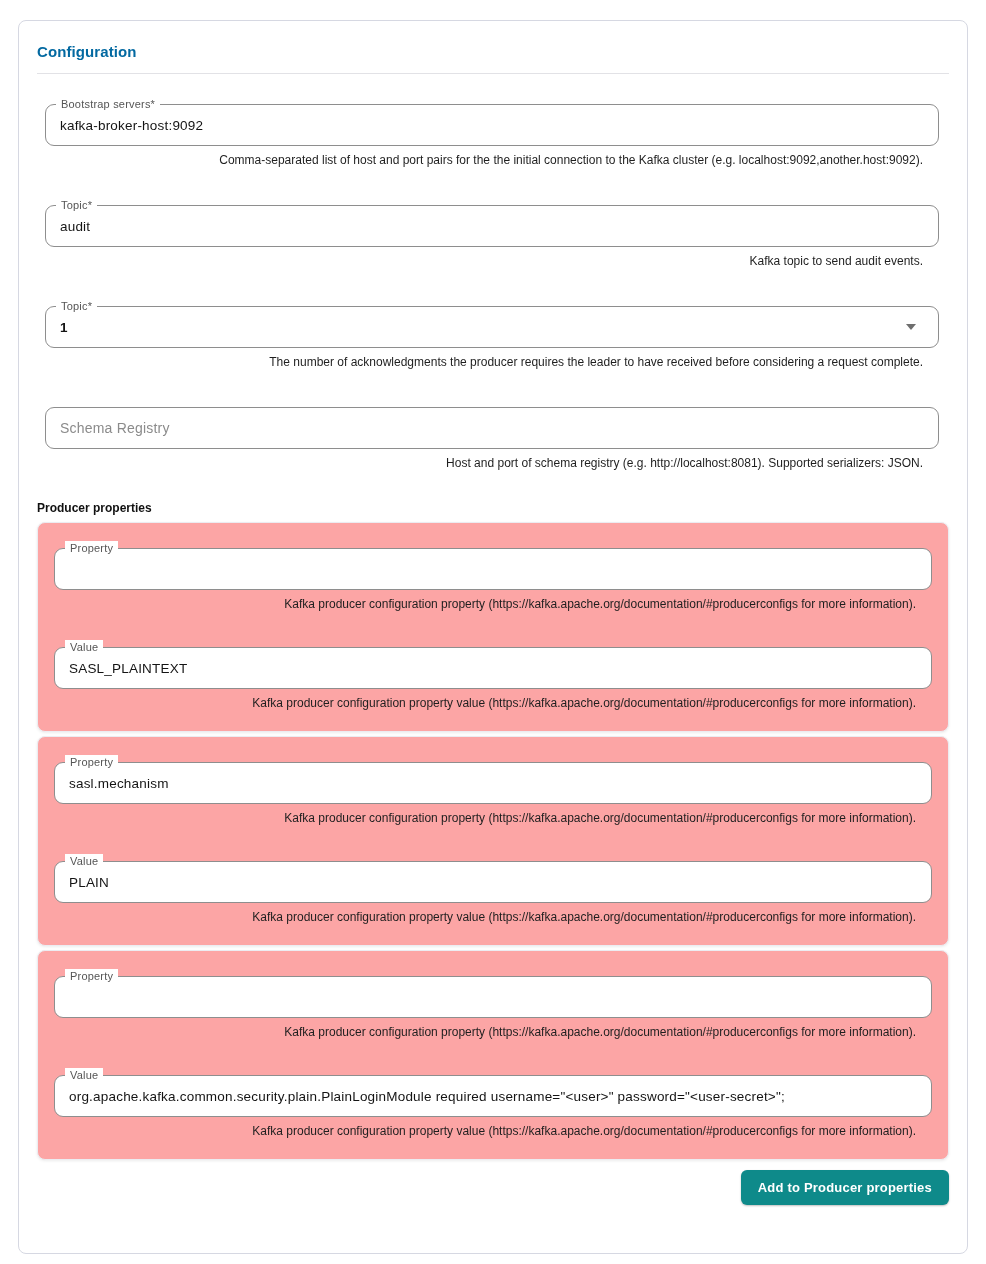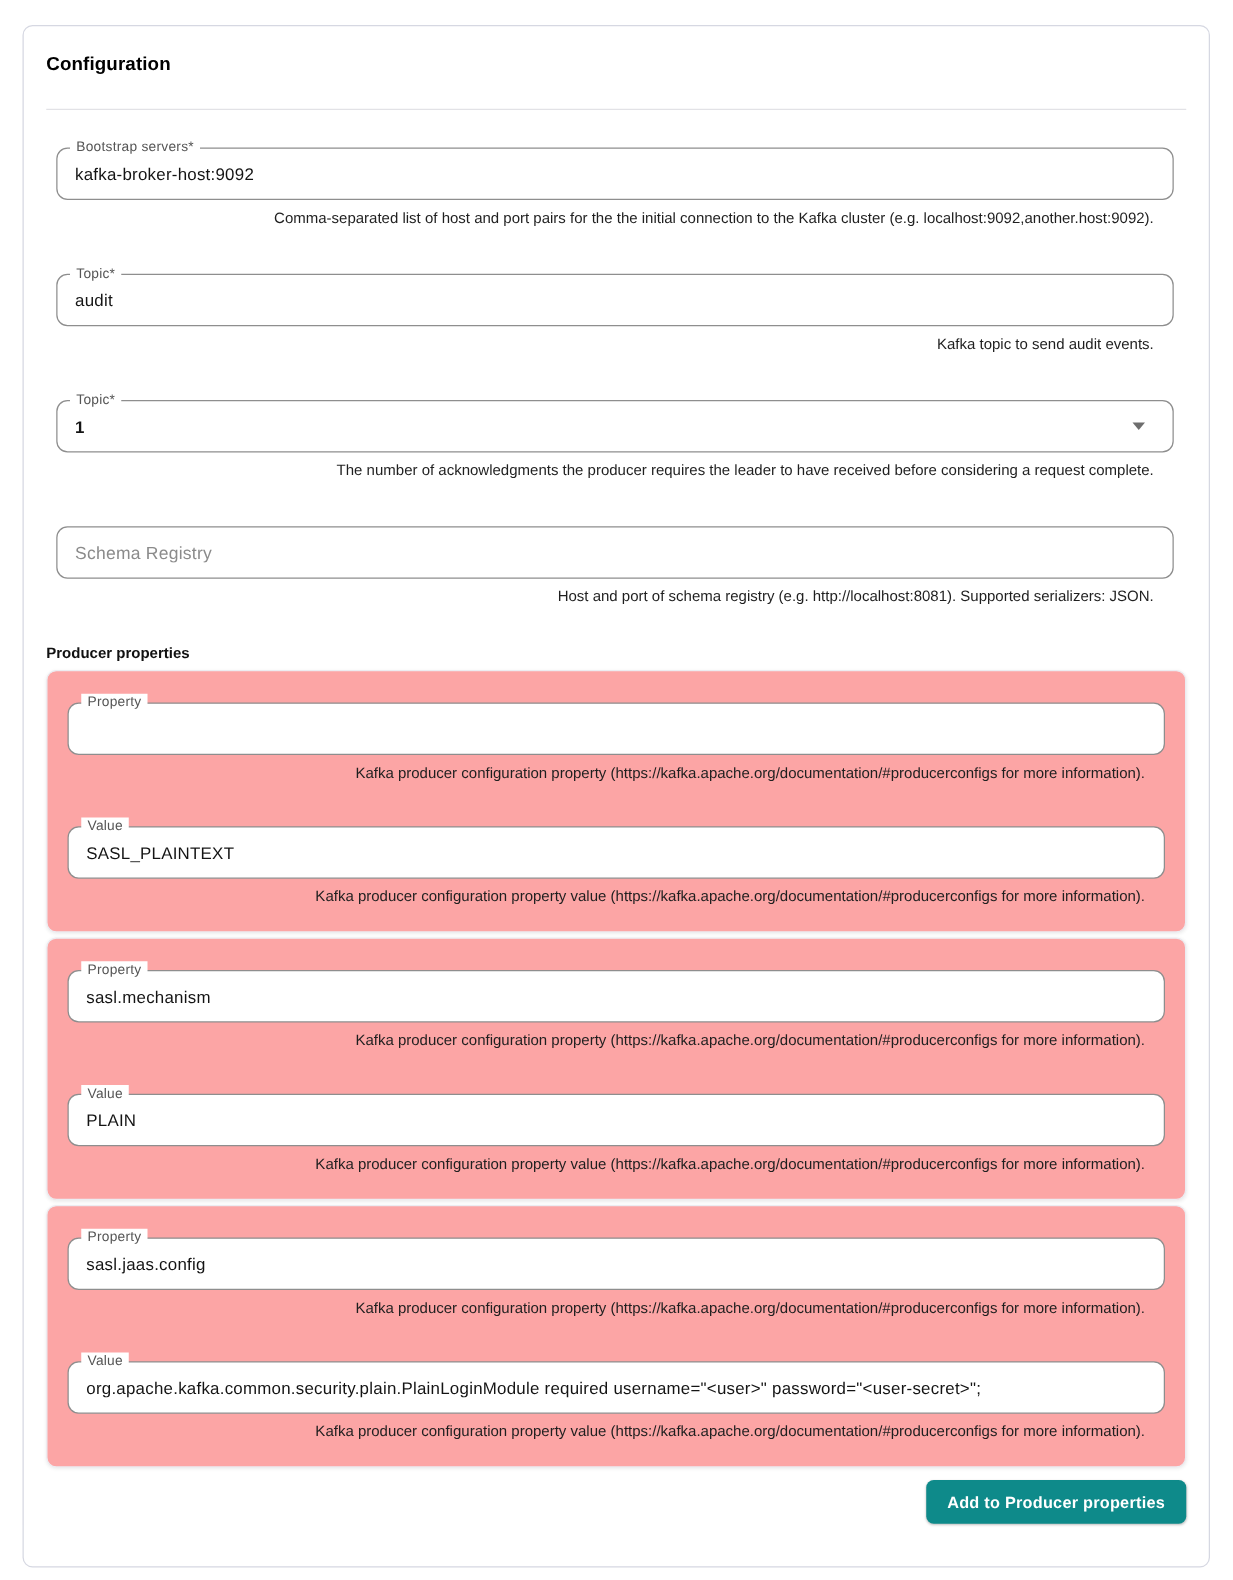--- a/index.html
+++ b/index.html
@@ -12,23 +12,23 @@
     margin: 20px 18px 9px 18px;
     border: 1px solid #d6d8e2;
     border-radius: 8px;
     background: #ffffff;
     padding: 22px 18px 20px 18px;
     min-height: 1234px;
   }
   .page-title {
     font-size: 15px;
     font-weight: 700;
-    color: #000000;
+    color: #0369a1;
     letter-spacing: 0.1px;
-    margin-bottom: 27px;
+    margin-bottom: 13px;
   }
   .divider {
     border: none;
     border-top: 1px solid #e2e2e6;
     margin-bottom: 30px;
   }
   
   .field-block { margin: 0 10px 0 8px; }
   .field {
     position: relative;
@@ -198,21 +198,20 @@
         <input type="text" value="PLAIN" style="">
       </div>
       <div class="helper">Kafka producer configuration property value (https://kafka.apache.org/documentation/#producerconfigs for more information).</div>
     </div>
   </div>
 
   <div class="prop-card">
     <div class="field-block inner-gap">
       <div class="field">
         <span class="float-label">Property</span>
-        <input type="text" value="sasl.jaas.config" style="">
       </div>
       <div class="helper">Kafka producer configuration property (https://kafka.apache.org/documentation/#producerconfigs for more information).</div>
     </div>
     <div class="field-block">
       <div class="field">
         <span class="float-label">Value</span>
         <input type="text" value="org.apache.kafka.common.security.plain.PlainLoginModule required username=&quot;&lt;user&gt;&quot; password=&quot;&lt;user-secret&gt;&quot;;" style="">
       </div>
       <div class="helper">Kafka producer configuration property value (https://kafka.apache.org/documentation/#producerconfigs for more information).</div>
     </div>

